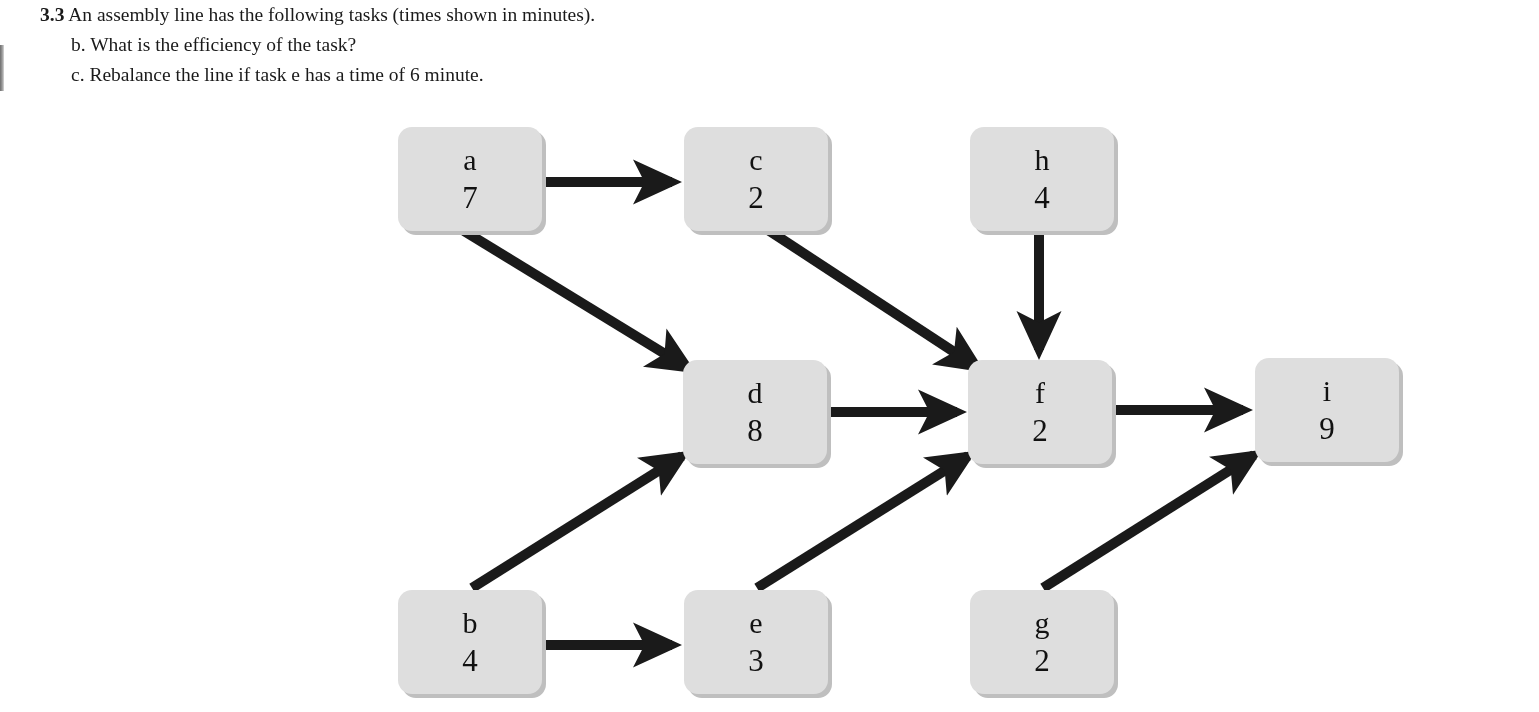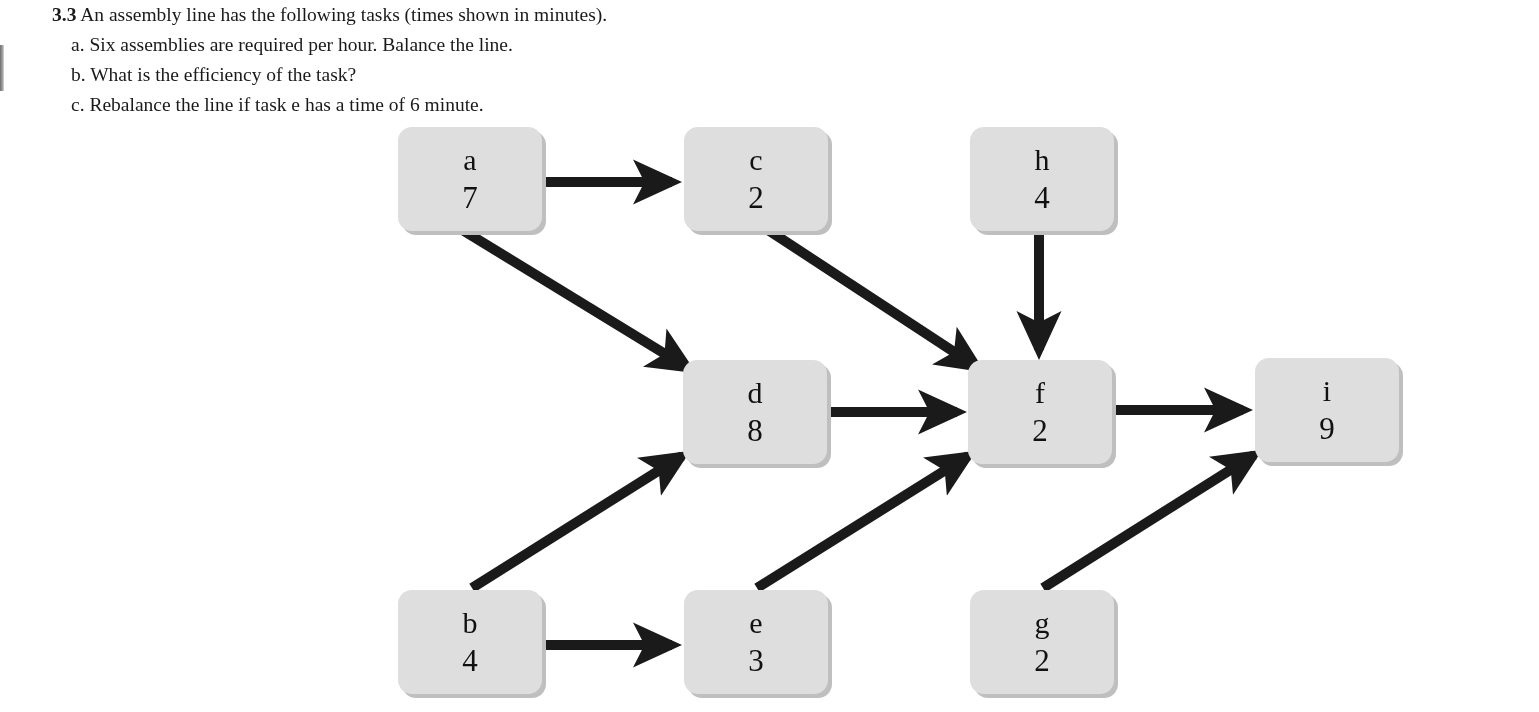--- a/index.html
+++ b/index.html
@@ -33,21 +33,21 @@
     left: 0;
     top: 0;
     width: 900px;
   }
   .qline {
     color: #1a1a1a;
     font-size: 19.5px;
     line-height: 30px;
     white-space: nowrap;
   }
-  .qline.main  { padding-left: 52px; }
+  .qline.main  { padding-left: 40px; }
   .qline.sub   { padding-left: 71px; }
   .qnum {
     font-weight: bold;
   }
 
   
   .diagram {
     position: absolute;
     left: 0;
     top: 0;
@@ -91,21 +91,20 @@
 
 <div id="page">
 
   <div class="edge-artifact"></div>
 
   <div class="qblock">
     <div class="qline main">
       <span class="qnum">3.3</span>
       <span>An assembly line has the following tasks (times shown in minutes).</span>
     </div>
-    <div class="qline sub">a. Six assemblies are required per hour. Balance the line.</div>
     <div class="qline sub">b. What is the efficiency of the task?</div>
     <div class="qline sub">c. Rebalance the line if task e has a time of 6 minute.</div>
   </div>
 
   <div class="diagram">
 
     <svg class="arrow-layer" viewBox="0 0 1539 712">
       <defs>
         <marker id="ah" markerWidth="5.2" markerHeight="5.2" refX="3.9" refY="2.6" orient="auto" markerUnits="strokeWidth">
           <path d="M0,0.35 L4.9,2.6 L0,4.85 L1.15,2.6 Z" fill="#1a1a1a"></path>

